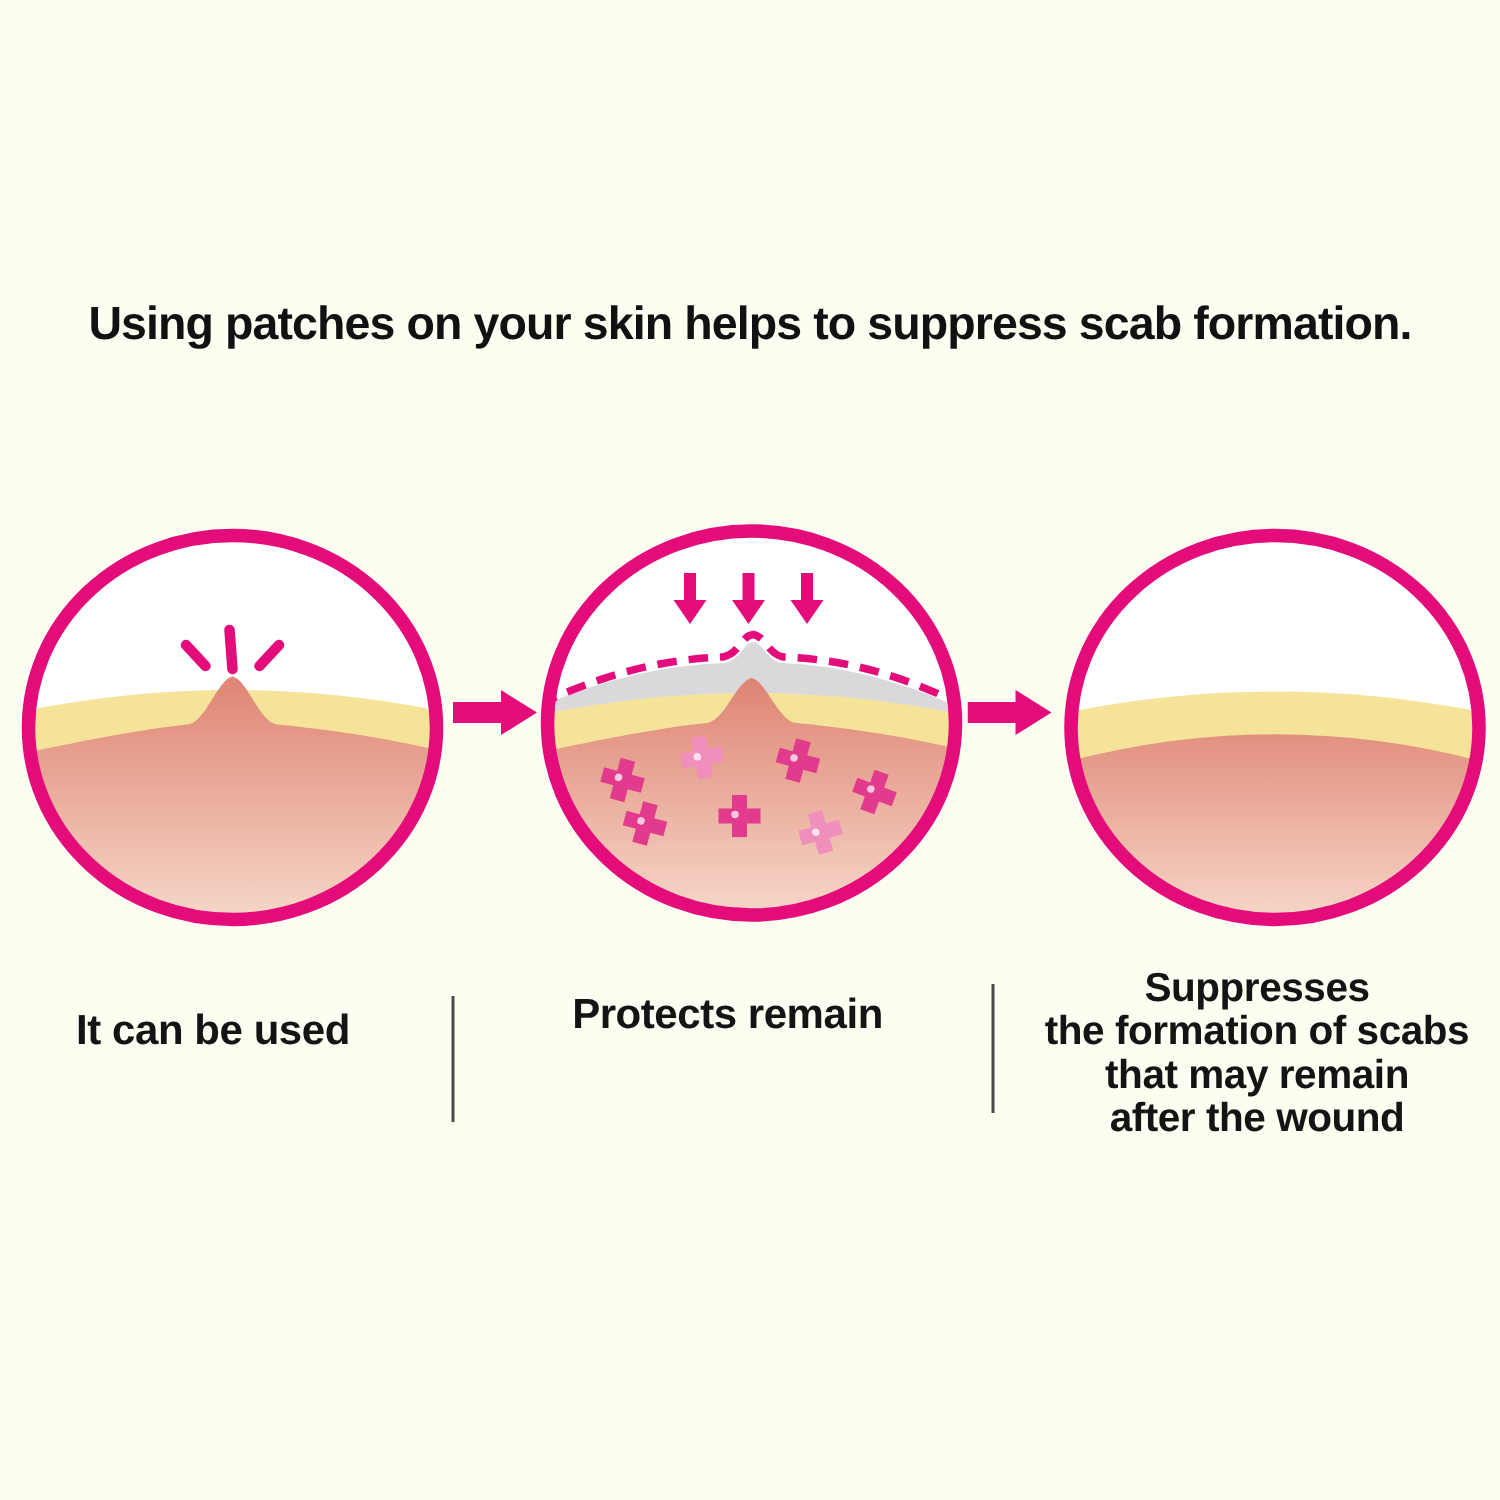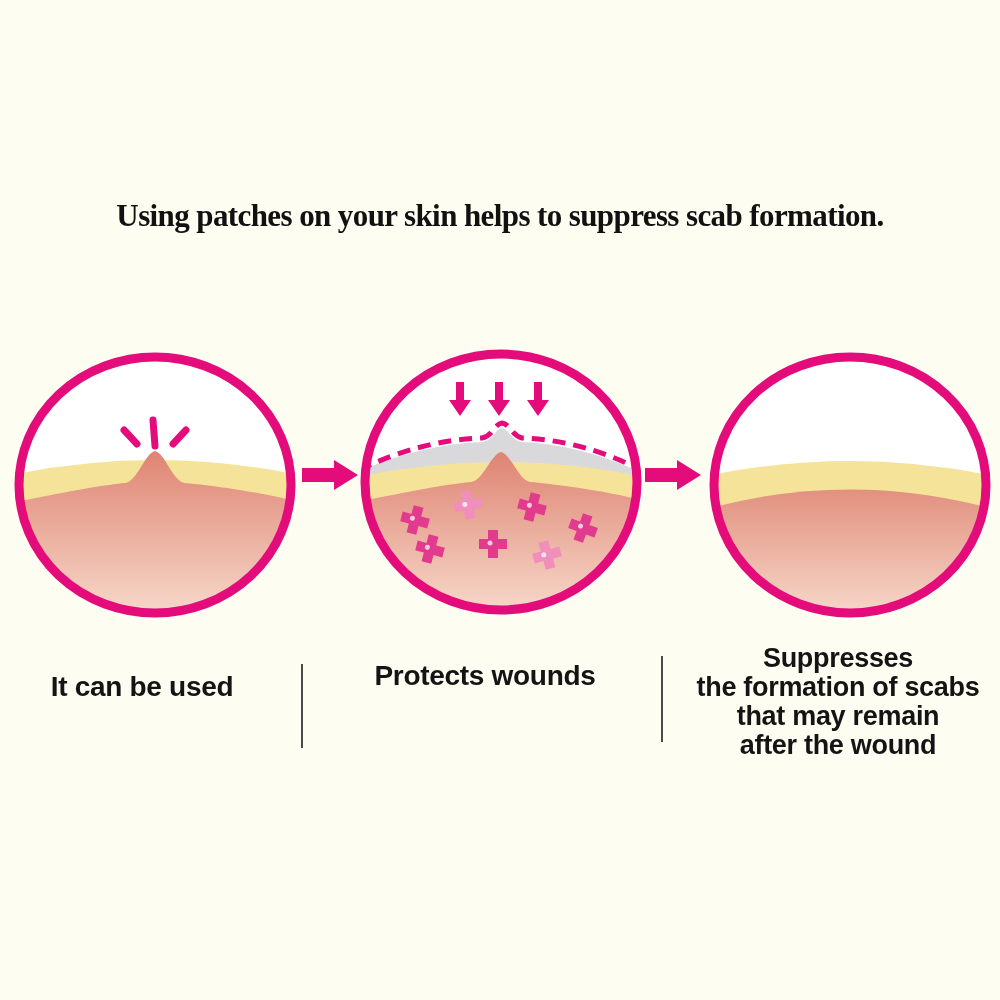--- a/index.html
+++ b/index.html
@@ -13,21 +13,20 @@
   }
   .title {
     position: absolute;
     top: 198px; left: 0; width: 1000px;
     text-align: center;
     font-size: 31px;
     font-weight: 700;
     letter-spacing: -0.6px;
     line-height: 36px;
     color: #111;
-    font-family: Liberation Serif, serif;
   }
   .circle-wrap { position: absolute; width: 300px; height: 300px; }
   .c1 { left: 5px;   top: 335px; }
   .c2 { left: 351px; top: 332px; }
   .c3 { left: 700px; top: 335px; }
   .flow-arrow { position: absolute; width: 58px; height: 32px; }
   .a1 { left: 302px; top: 459px; }
   .a2 { left: 645px; top: 459px; }
   .caption {
     position: absolute;
@@ -168,21 +167,21 @@
     </svg>
   </div>
 
   <div class="caption cap1">
     <div>It can be used</div>
   </div>
 
   <div class="vdivider d1"></div>
 
   <div class="caption cap2">
-    <div>Protects wounds</div>
+    <div>Protects remain</div>
   </div>
 
   <div class="vdivider d2"></div>
 
   <div class="caption cap3">
     <div>Suppresses</div>
     <div>the formation of scabs</div>
     <div>that may remain</div>
     <div>after the wound</div>
   </div>

